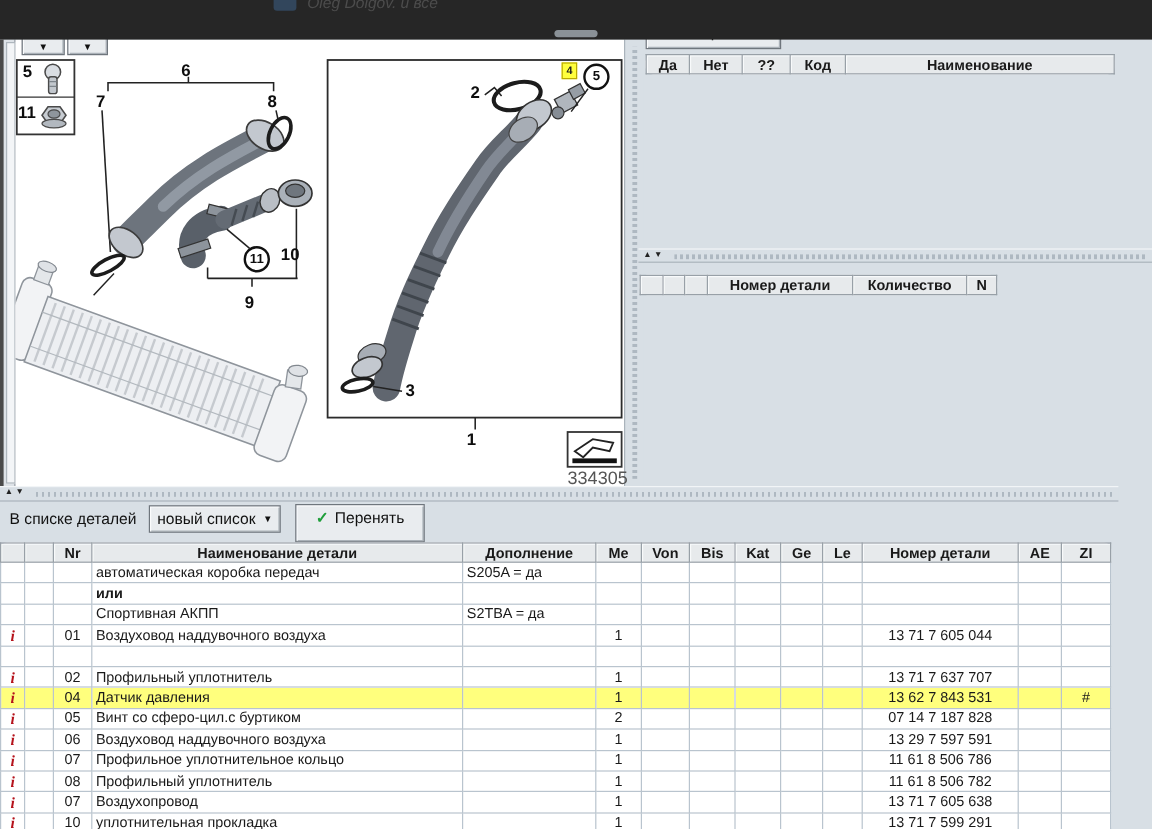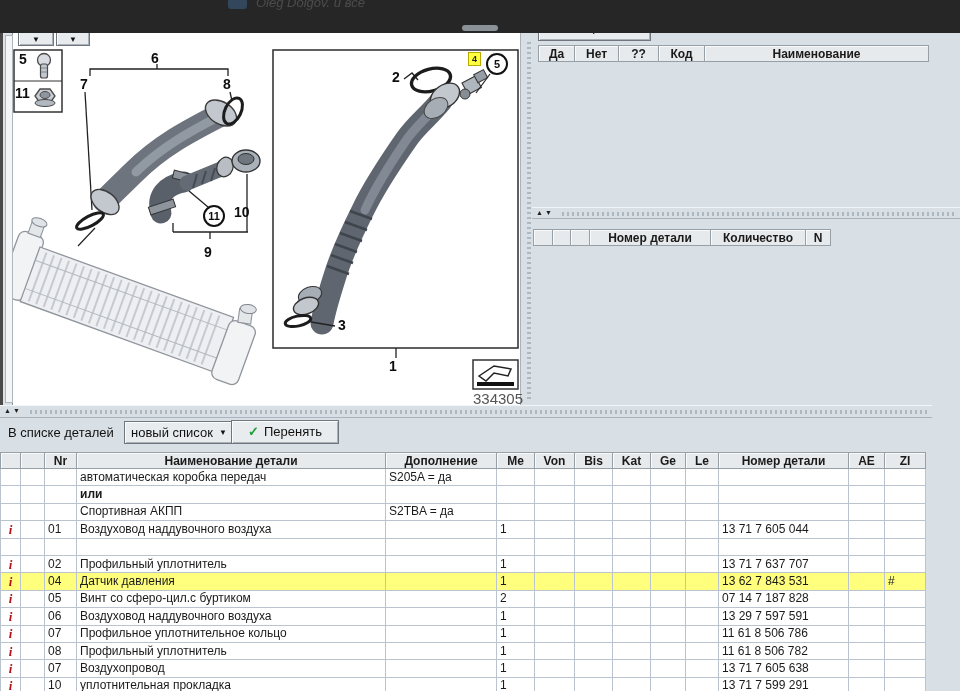--- a/index.html
+++ b/index.html
@@ -44,32 +44,32 @@
   table.grid{position:absolute;border-collapse:collapse;table-layout:fixed;background:#fff;
              font-size:12px;z-index:1;border-radius:6px;}
   table.grid th{background:#e7eaec;border:1px solid #98a0a7;font-weight:bold;height:15px;
                 padding:0 2px;overflow:hidden;white-space:nowrap;
                 box-shadow:inset 1px 1px 0 #f8fafb;}
   table.grid td{border:1px solid #b9c4ce;background:#fff;height:16.4px;padding:0 3px;
                 overflow:hidden;white-space:nowrap;line-height:15px;}
   tr.hl td{background:#ffff7d;}
   td.info-cell{color:#b5121b;font-family:"Liberation Serif",serif;font-style:italic;
                font-weight:bold;text-align:center;font-size:13px;padding:0;}
-  td.c{text-align:left;}
+  td.c{text-align:center;}
   td.b{font-weight:bold;}
   td.link{color:#3b3bc4;}
   .radio{display:inline-block;width:11px;height:11px;border:1px solid #666;border-radius:50%;
          background:#fdfdfd;position:relative;vertical-align:middle;box-shadow:inset 1px 1px 1px #c9ced3;}
   .radio.sel::after{content:"";position:absolute;left:3px;top:3px;width:5px;height:5px;border-radius:50%;background:#111;}
 
   
   .toolbar-label{position:absolute;left:8px;top:425px;font-size:13px;color:#111;}
   .combo{left:124px;top:421px;width:110px;height:23px;line-height:21px;text-align:left;padding:0 6px;cursor:pointer;}
   .combo .chev{float:right;font-size:8px;line-height:21px;}
-  .apply-btn{left:231px;top:420px;width:108px;height:24px;line-height:22px;cursor:pointer;}
+  .apply-btn{left:246px;top:420px;width:108px;height:32px;line-height:22px;cursor:pointer;}
   .apply-btn .check{color:#1e9e3a;font-weight:bold;margin-right:5px;font-size:13px;}
 
   .filter-btn{left:538px;top:13px;width:113px;height:28px;line-height:26px;cursor:pointer;z-index:1;}
 </style>
 </head>
 <body>
 
 <div class="screen">
 
   <div class="left-scrollbar">

